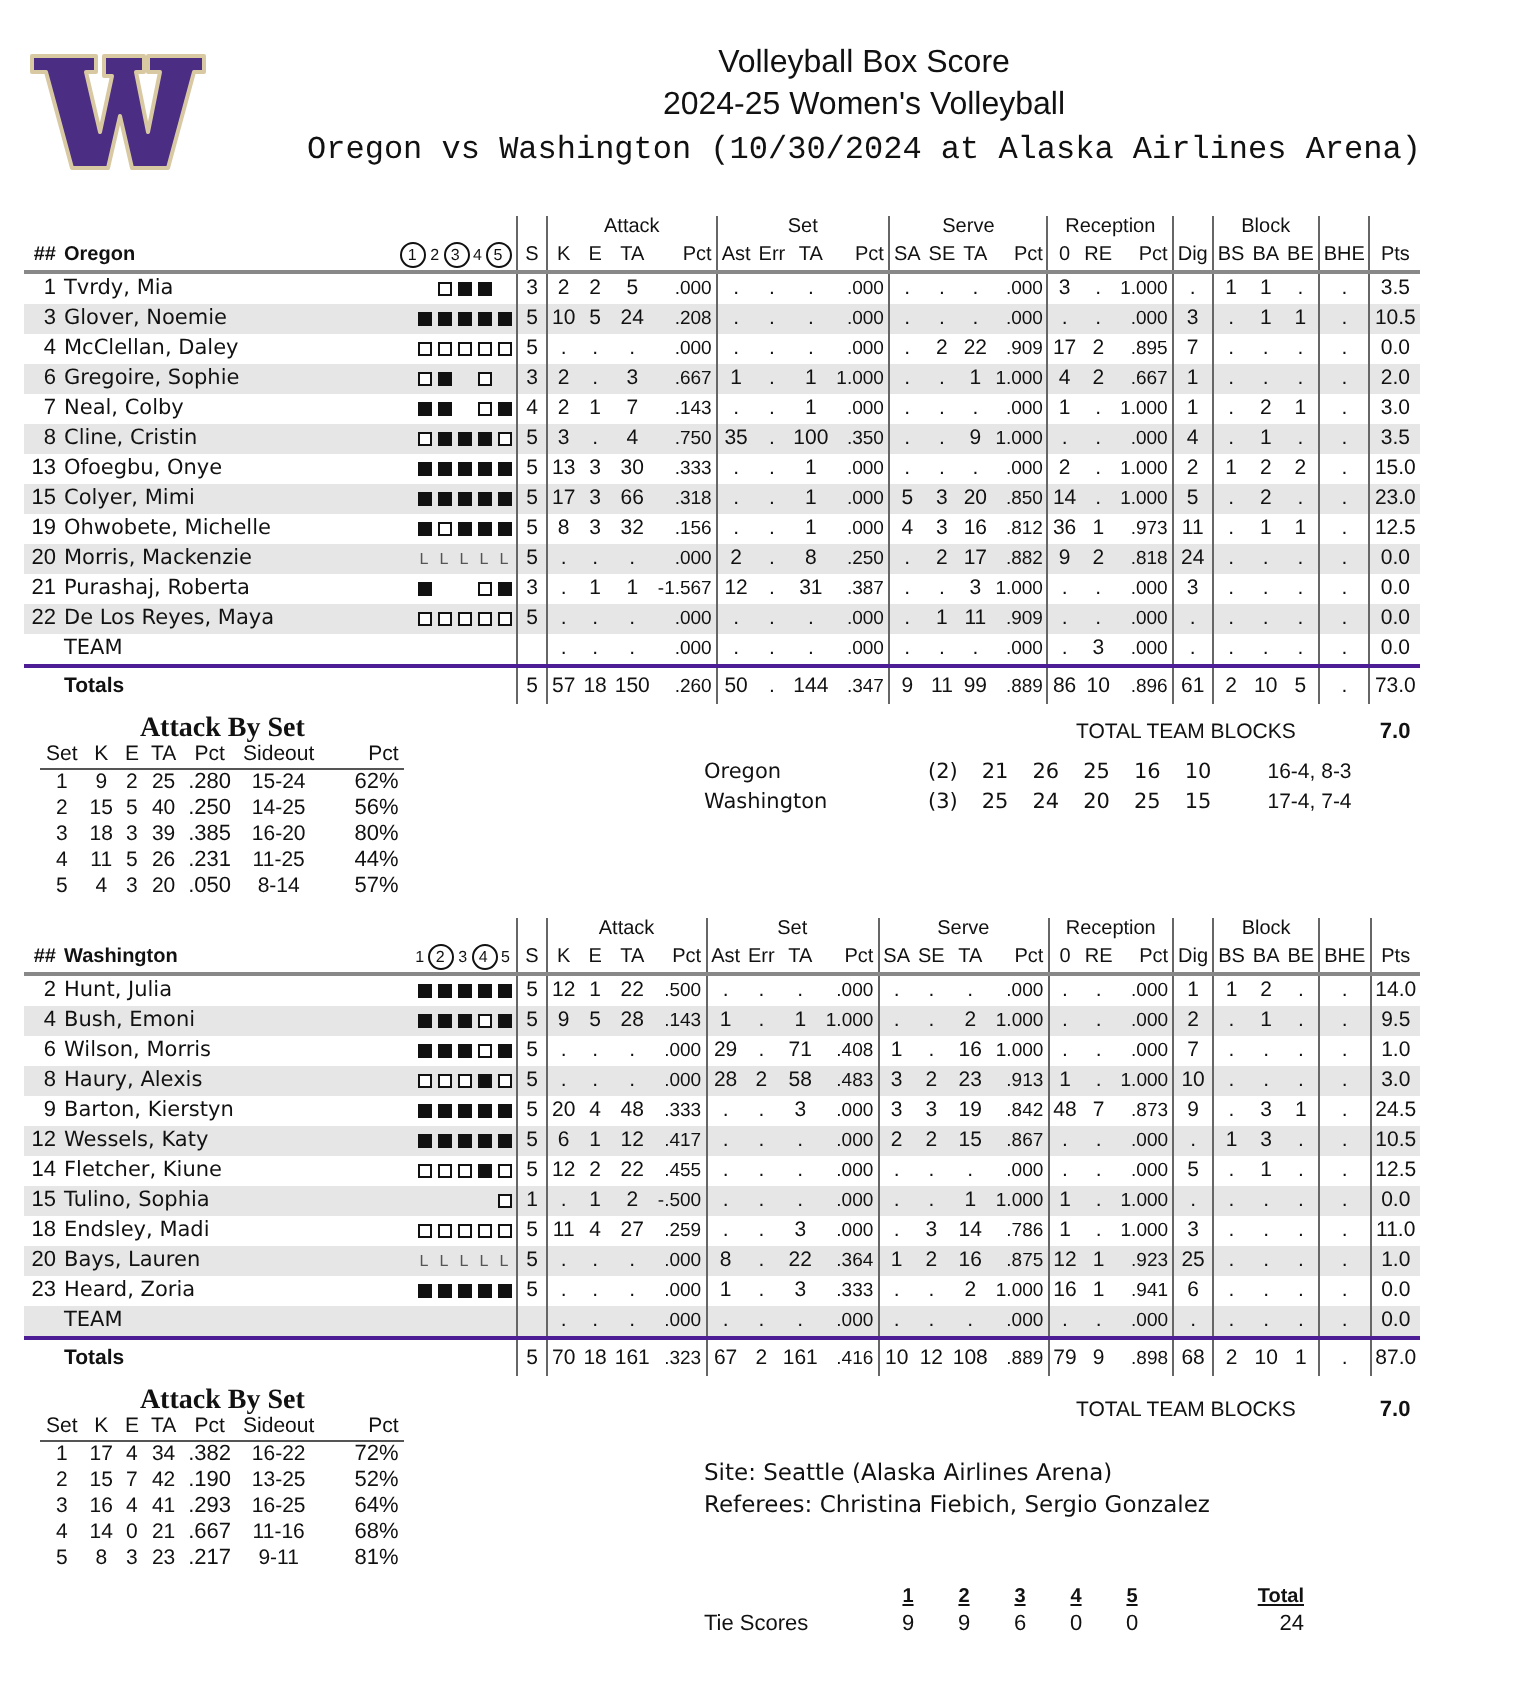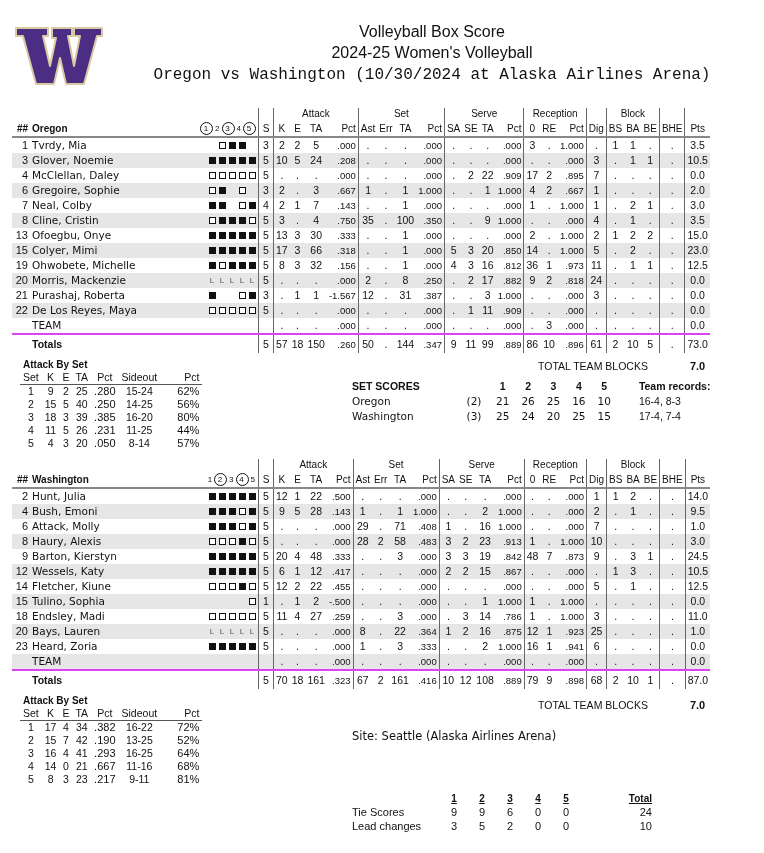--- a/index.html
+++ b/index.html
@@ -16,31 +16,31 @@
   table.box tr.colh td { font-size: 10px; border-bottom: 2px solid #888; }
   table.box tr.odd td { background: #e6e6e6; }
   table.box td.num { width: 14px; text-align: right; font-size: 11px; }
   table.box td.name { text-align: left; width: 162px; font-size: 11px; font-family: "DejaVu Sans", sans-serif; font-size: 10.5px; }
   table.box td.team { font-weight: bold; font-size: 11px; text-align: left; }
   table.box td.hh { font-weight: bold; font-size: 11px; text-align: right; }
   table.box td.lu { width: 58px; text-align: right; letter-spacing: 1px; font-size: 9px; }
   table.box td.s { width: 10px; border-left: 1px solid #666; }
   table.box td.bl { border-left: 1px solid #666; }
   table.box td.pct { text-align: right; font-size: 9.5px; }
-  table.box tr.tot td { font-weight: normal; border-top: 2px solid #d946ef; height: 18px; }
+  table.box tr.tot td { font-weight: normal; border-top: 2px solid #4c1d95; height: 18px; }
   table.box tr.tot td.tlabel { font-weight: bold; text-align: left; }
   .sq { display: inline-block; width: 7px; height: 7px; margin-left: 3px; box-sizing: border-box; vertical-align: middle; }
   .sq.f { background: #111; }
   .sq.e { border: 1px solid #111; background: #fff; }
   .sq.l { width: 7px; height: 7px; font-size: 8px; line-height: 7px; color: #555; text-align: center; }
   .circ { display: inline-block; width: 11px; height: 11px; border: 1px solid #111; border-radius: 50%; font-size: 8px; line-height: 11px; text-align: center; margin-left: 1px; }
   .plain { display: inline-block; font-size: 8px; margin-left: 2px; }
   table.abset { position: absolute; left: 20px; border-collapse: collapse; font-size: 10.5px; }
   table.abset td { padding: 0 3px; height: 13px; line-height: 13px; text-align: center; }
-  table.abset tr.ttl td { font-weight: bold; text-align: left; font-size: 10px; }
+  table.abset tr.ttl td { font-weight: bold; text-align: center; font-size: 14px; font-family: Liberation Serif, serif; }
   table.abset tr.ch td { border-bottom: 1.5px solid #555; }
   table.abset td.p { font-size: 11px; }
 
   .ttb { position: absolute; font-size: 10.5px; }
   .ttb .v { font-weight: bold; margin-left: 42px; font-size: 11px; }
 
   table.sets { position: absolute; left: 352px; top: 378px; border-collapse: collapse; font-size: 11px; }
   table.sets td { padding: 0 6px; height: 15px; text-align: center; font-family: "DejaVu Sans", sans-serif; font-size: 10.5px; }
   table.sets td.lbl { text-align: left; width: 100px; padding-left: 0; }
   table.sets tr.h td { font-weight: bold; font-family: "Liberation Sans", sans-serif; }
@@ -552,30 +552,20 @@
       </tr>
     </tbody>
   </table>
 
 <div class="ttb" style="left:538px; top:360px;">
   <span>TOTAL TEAM BLOCKS</span><span class="v">7.0</span>
 </div>
 
 <table class="sets">
   <tbody>
-      <tr class="h">
-    <td class="lbl">SET SCORES</td>
-    <td style="width:20px"></td>
-    <td>1</td>
-    <td>2</td>
-    <td>3</td>
-    <td>4</td>
-    <td>5</td>
-    <td class="rec">Team records:</td>
-  </tr>
   <tr>
     <td class="lbl">Oregon</td>
     <td>(2)</td>
     <td>21</td>
     <td>26</td>
     <td>25</td>
     <td>16</td>
     <td>10</td>
     <td class="rec">16-4, 8-3</td>
   </tr>
@@ -684,21 +674,21 @@
         <td class="pct">.000</td>
         <td class="bl">2</td>
         <td class="bl">.</td>
         <td>1</td>
         <td>.</td>
         <td class="bl">.</td>
         <td class="bl">9.5</td>
       </tr>
       <tr class="">
         <td class="num">6</td>
-        <td class="name">Attack, Molly</td>
+        <td class="name">Wilson, Morris</td>
         <td class="lu"><span class="sq f"></span><span class="sq f"></span><span class="sq f"></span><span class="sq e"></span><span class="sq f"></span></td>
         <td class="s">5</td>
         <td class="bl">.</td>
         <td>.</td>
         <td>.</td>
         <td class="pct">.000</td>
         <td class="bl">29</td>
         <td>.</td>
         <td>71</td>
         <td class="pct">.408</td>
@@ -1050,20 +1040,21 @@
       </tr>
     </tbody>
   </table>
 
 <div class="ttb" style="left:538px; top:699px;">
   <span>TOTAL TEAM BLOCKS</span><span class="v">7.0</span>
 </div>
 
 <div class="gameinfo">
   <div>Site: Seattle (Alaska Airlines Arena)</div>
+  <div>Referees: Christina Fiebich, Sergio Gonzalez</div>
 </div>
 
 <table class="tie">
   <tbody>
       <tr class="h">
     <td class="lbl"></td>
     <td>1</td>
     <td>2</td>
     <td>3</td>
     <td>4</td>
@@ -1072,23 +1063,14 @@
   </tr>
   <tr>
     <td class="lbl">Tie Scores</td>
     <td>9</td>
     <td>9</td>
     <td>6</td>
     <td>0</td>
     <td>0</td>
     <td class="tot">24</td>
   </tr>
-  <tr>
-    <td class="lbl">Lead changes</td>
-    <td>3</td>
-    <td>5</td>
-    <td>2</td>
-    <td>0</td>
-    <td>0</td>
-    <td class="tot">10</td>
-  </tr>
 </tbody>
   </table>
 
 </body></html>

